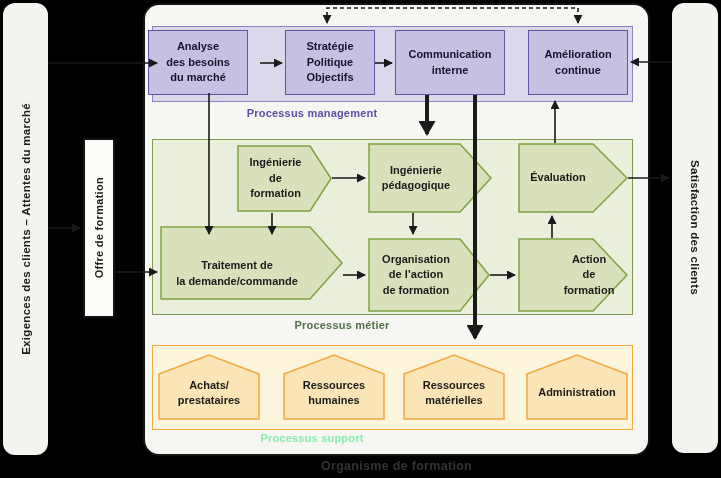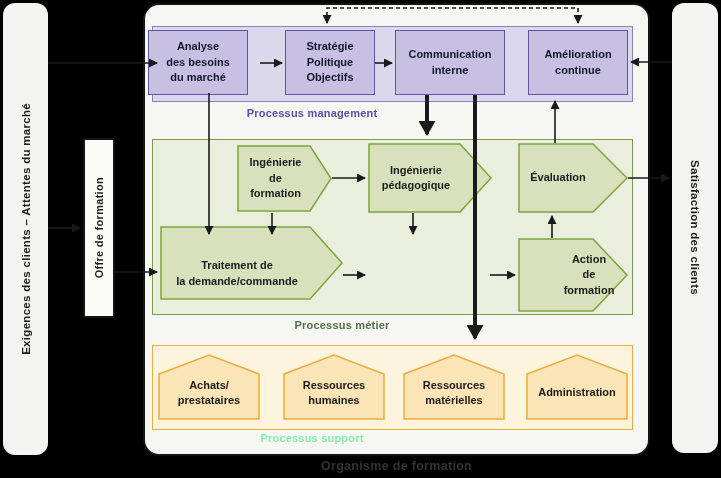--- a/index.html
+++ b/index.html
@@ -101,20 +101,28 @@
       </svg>
     <div class="shape-lbl" style="width:80px;">Évaluation</div>
   </div>
   <div class="abs shape-box" style="left:160px;top:226px;width:183px;height:95px;">
     <svg width="183" height="74">
       <polygon points="1,1 150,1 182,37 150,73 1,73" fill="#d9e0bc" stroke="#7fa23f" stroke-width="1.5"></polygon>
       </svg>
     <div class="shape-lbl" style="width:154px;">Traitement de
 la demande/commande</div>
   </div>
+  <div class="abs shape-box" style="left:368px;top:238px;width:122px;height:74px;">
+    <svg width="122" height="74">
+      <polygon points="1,1 92,1 121,37 92,73 1,73" fill="#d9e0bc" stroke="#7fa23f" stroke-width="1.5"></polygon>
+      </svg>
+    <div class="shape-lbl" style="width:96px;">Organisation
+de l’action
+de formation</div>
+  </div>
   <div class="abs shape-box" style="left:518px;top:238px;width:110px;height:74px;">
     <svg width="110" height="74">
       <polygon points="1,1 75,1 109,37 75,73 1,73" fill="#d9e0bc" stroke="#7fa23f" stroke-width="1.5"></polygon>
       </svg>
     <div class="shape-lbl" style="width:80px;padding-left:31px;">Action
 de
 formation</div>
   </div>
   <div class="abs zone-label lbl-metier" style="left:152px;top:319px;width:380px;">Processus métier</div>
 

